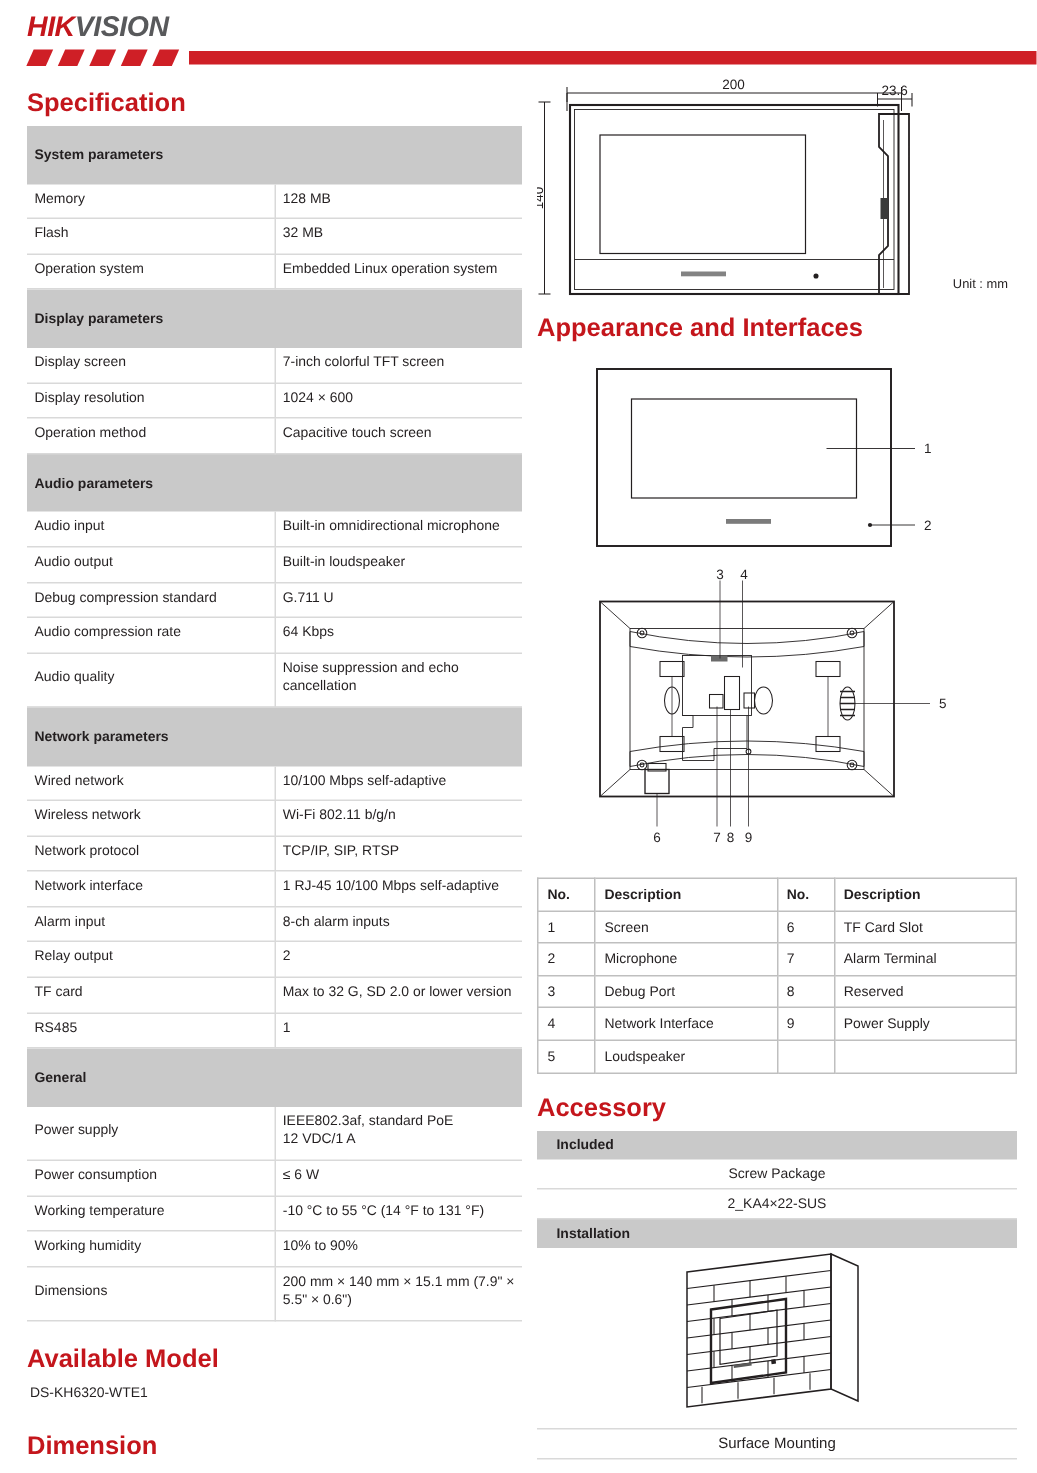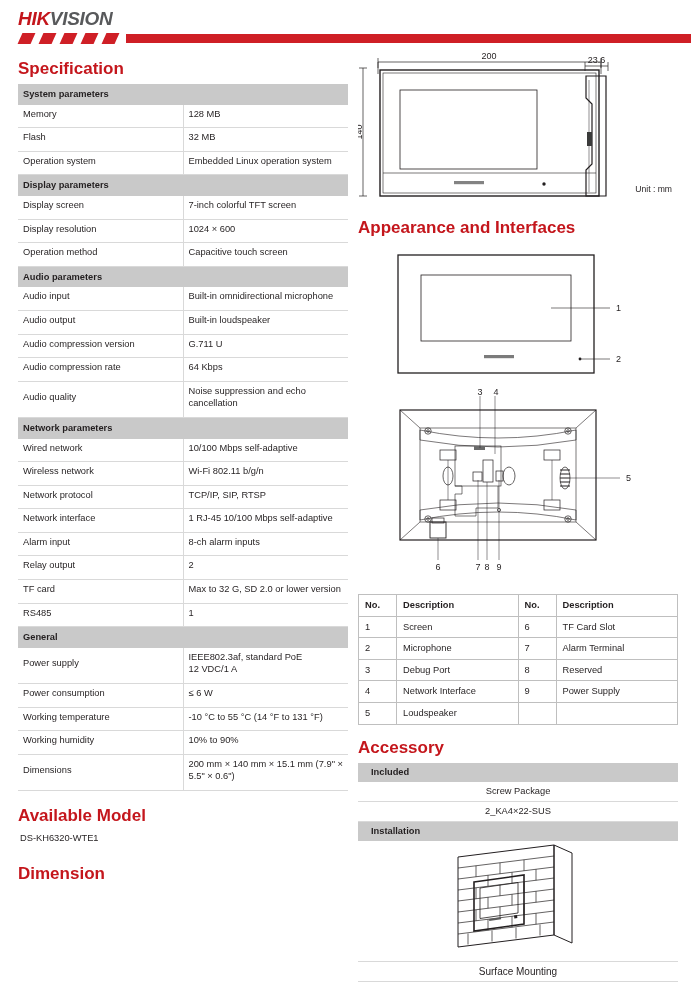--- a/index.html
+++ b/index.html
@@ -96,21 +96,21 @@
   }
   table.spec td.key {
     width: 90px;
     border-right: 1px solid #d9d9d9;
   }
   table.spec tr.group td {
     background: #c9c9c9;
     font-weight: bold;
     border-right: none;
     border-bottom: none;
-    padding: 4px 5px;
+    padding: 13px 5px;
   }
   .model-text {
     font-size: 9.3px;
     line-height: 14px;
     margin: 0 0 0 2px;
   }
   .dim-fig { position: relative; width: 320px; height: 160px; }
   .unit-label {
     position: absolute;
     right: 6px;
@@ -232,21 +232,21 @@
         </tr>
         <tr>
           <td class="key">Audio input</td>
           <td>Built-in omnidirectional microphone</td>
         </tr>
         <tr>
           <td class="key">Audio output</td>
           <td>Built-in loudspeaker</td>
         </tr>
         <tr>
-          <td class="key">Audio compression version</td>
+          <td class="key">Debug compression standard</td>
           <td>G.711 U</td>
         </tr>
         <tr>
           <td class="key">Audio compression rate</td>
           <td>64 Kbps</td>
         </tr>
         <tr>
           <td class="key">Audio quality</td>
           <td>Noise suppression and echo cancellation</td>
         </tr>
@@ -361,21 +361,21 @@
         </g>
         <rect x="229" y="84" width="5" height="14" fill="#3a3a3a"></rect>
 
         <text class="callout" x="131" y="11" text-anchor="middle">200</text>
         <text class="callout" x="238.5" y="15" text-anchor="middle">23.6</text>
         <text class="callout" x="4" y="84" text-anchor="middle" transform="rotate(-90 4 84)">140</text>
       </svg>
       <div class="unit-label">Unit : mm</div>
     </div>
 
-    <h2 class="section" style="margin-top:11px">Appearance and Interfaces</h2>
+    <h2 class="section" style="margin-top:2px">Appearance and Interfaces</h2>
 
     <div class="appearance-fig">
       <svg width="320" height="145" viewBox="0 0 320 145">
         <g stroke="#231f20" fill="none">
           <rect x="40" y="12" width="196" height="118" stroke-width="1.3"></rect>
           <rect x="63" y="32" width="150" height="66" stroke-width="0.8"></rect>
 
           <line x1="193" y1="65" x2="252" y2="65" stroke-width="0.6"></line>
 
           <line x1="222" y1="116" x2="252" y2="116" stroke-width="0.6"></line>

